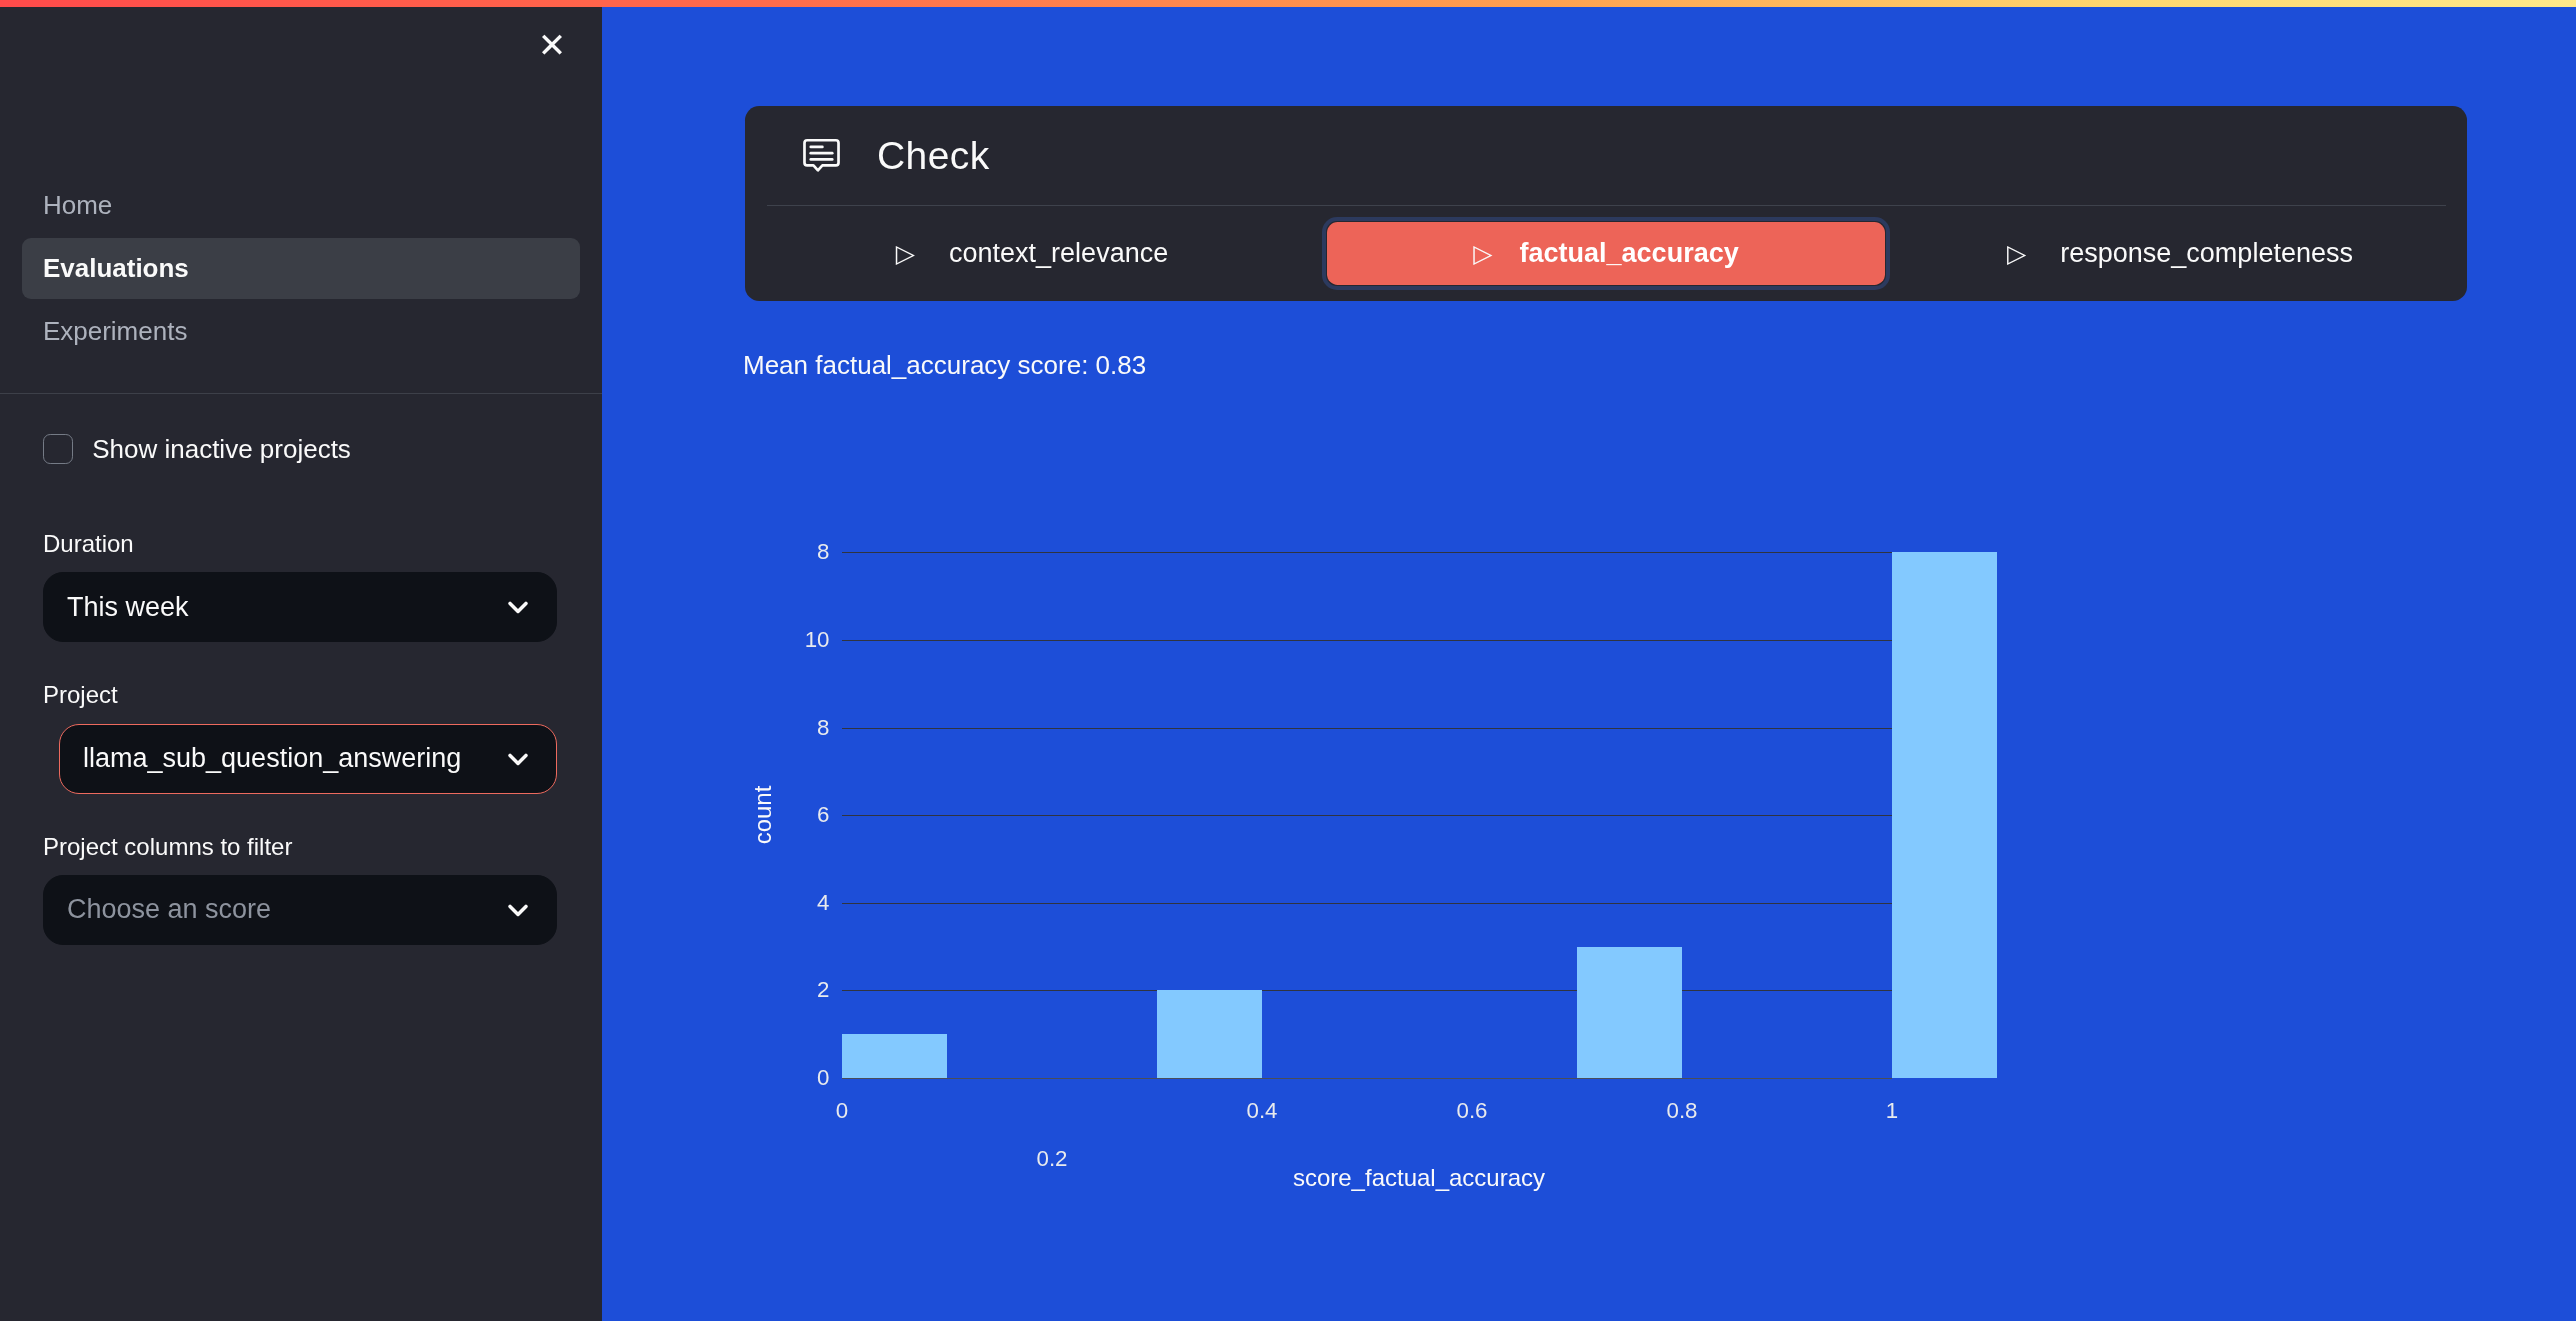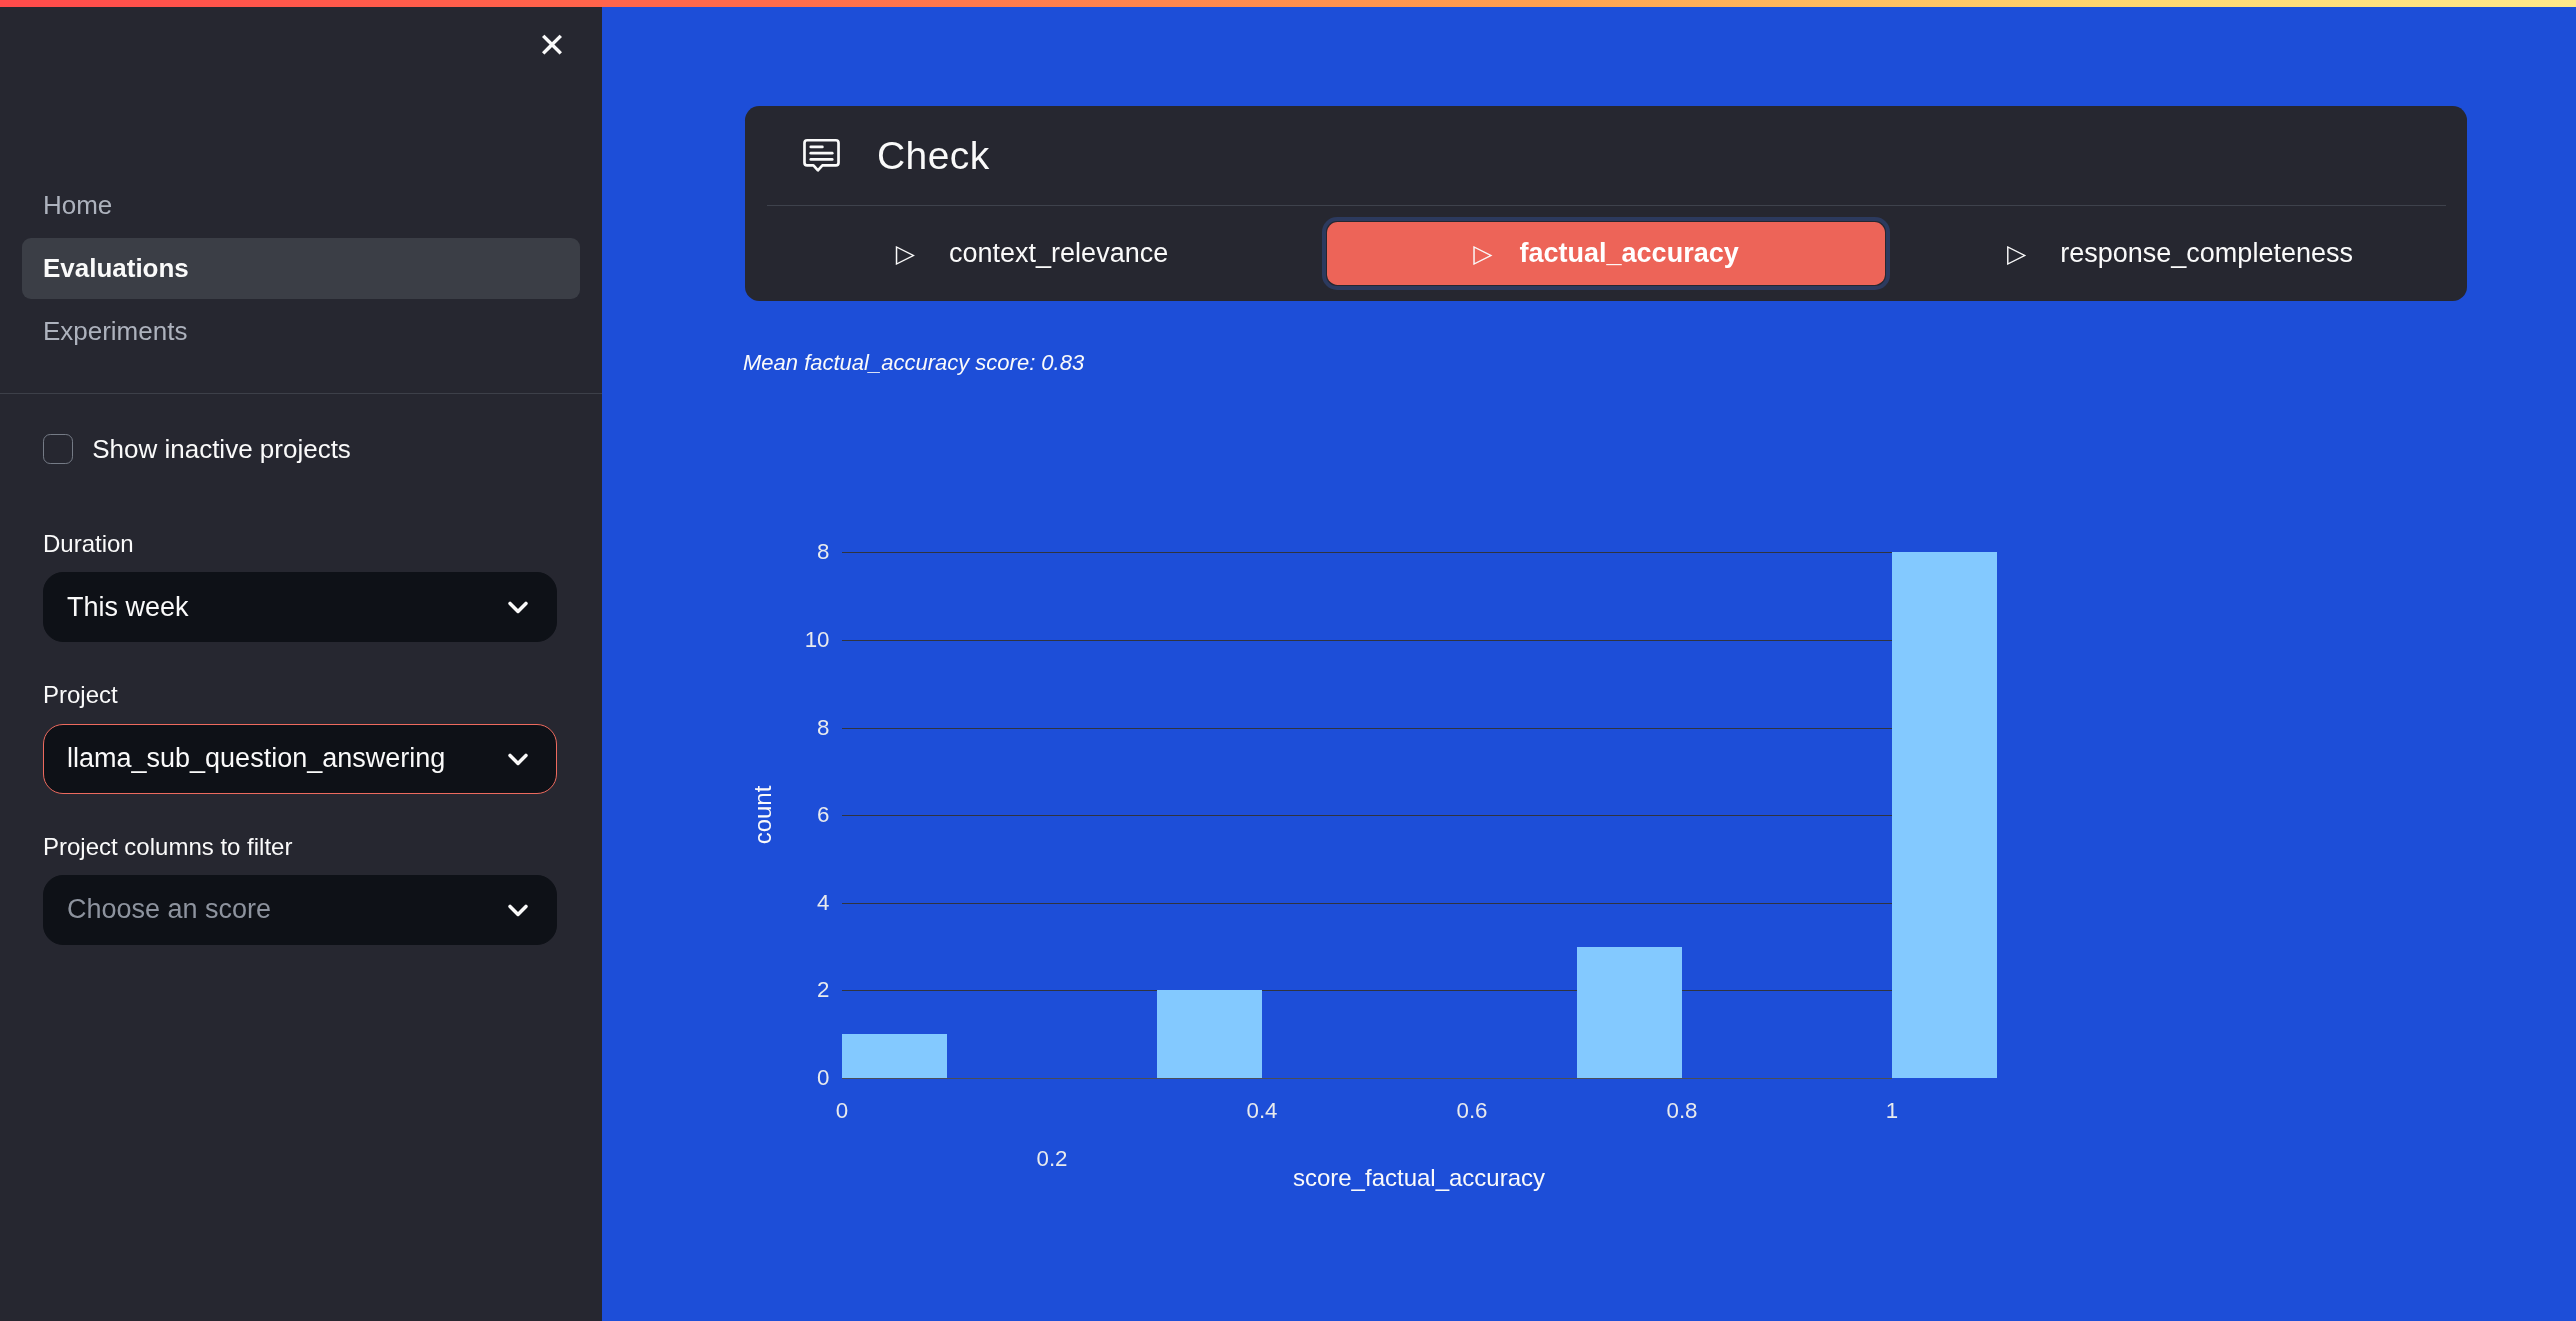--- a/index.html
+++ b/index.html
@@ -45,21 +45,21 @@
   .checkbox-label { font-size: 26px; color: #fafafa; }
 
   .fields { position: absolute; top: 499px; left: 43px; width: 514px; }
   .field { margin-bottom: 39px; }
   .field-label { font-size: 24px; color: #fafafa; margin-bottom: 14.3px; margin-top: 31px; }
   .select {
     height: 70px; background: #0e1117; border-radius: 20px; border: 0.9px solid #0e1117;
     display: flex; align-items: center; justify-content: space-between;
     padding: 0 23px; font-size: 27px; cursor: pointer;
   }
-  .select.focus-red { border: 1.8px solid #ed6a5e; }
+  .select.focus-red { border: 1.8px solid #ed6a5e; margin-left: 16px; }
   .select .value { color: #fafafa; }
   .select .value.placeholder { color: #8d939e; }
   .chevron { width: 30px; height: 30px; flex: 0 0 auto; display: block; }
 
   
   .main { position: absolute; top: 0; left: 602px; right: 0; bottom: 0; background: #1d4ed8; }
 
   .check-panel {
     position: absolute; left: 143px; top: 106px; width: 1722px; height: 195px;
     background: #262730; border-radius: 14.3px;
@@ -79,21 +79,21 @@
   .play-glyph { font-size: 25px; color: #fafafa; line-height: 1; }
   .tab-active-ring {
     border: 4.5px solid #2c3a5e; border-radius: 15px; padding: 0.9px; background: #262730; cursor: pointer;
   }
   .tab-pill {
     width: 558px; height: 63px; background: #ed6458; border-radius: 10.7px;
     display: flex; align-items: center; justify-content: center; gap: 27px;
   }
   .tab-pill .tab-label { font-weight: 700; font-size: 27px; color: #ffffff; }
 
-  .mean-score { position: absolute; left: 141px; top: 350px; font-size: 22px; color: #fafafa; font-style: italic; }
+  .mean-score { position: absolute; left: 141px; top: 350px; font-size: 26px; color: #fafafa; }
 
   
   .chart { position: absolute; left: 143px; top: 497px; width: 1394px; height: 724px; }
   .chart .gridline { position: absolute; height: 0.9px; background: #303440; }
   .chart .gridline.baseline { background: #4a4e59; }
   .chart .ytick {
     position: absolute; width: 72px; text-align: right; font-size: 22.3px; color: #e8eaed;
     transform: translateY(-50%);
   }
   .chart .xtick {

